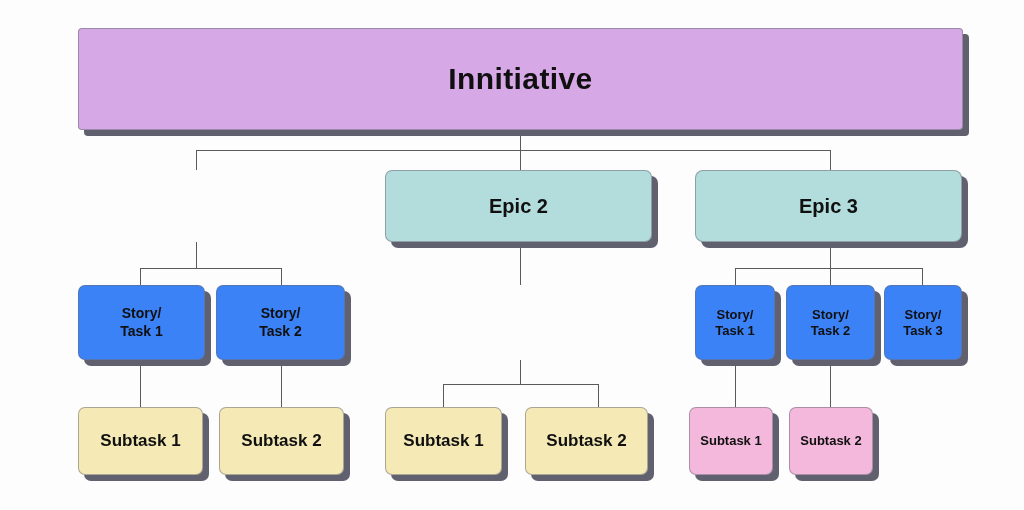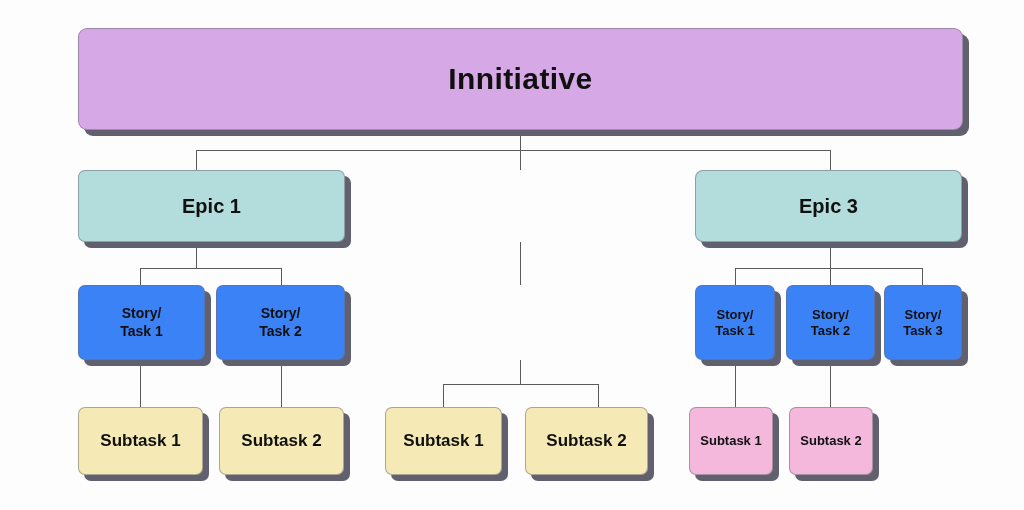--- a/index.html
+++ b/index.html
@@ -41,21 +41,21 @@
     line-height: 1.22;
     white-space: pre-line;
     box-shadow: 6px 6px 0 0 #60606e;
     border: 1px solid rgba(110,110,120,0.55);
     z-index: 2;
   }
 
   .node.initiative {
     background: #d6a8e6;
     font-size: 30px;
-    border-radius: 9px;
+    border-radius: 4px;
     letter-spacing: 0.4px;
   }
   .node.epic {
     background: #b3dcdc;
     font-size: 20px;
   }
   .node.story {
     background: #3b82f6;
   }
   .node.story.wide { font-size: 21px; }
@@ -100,21 +100,21 @@
   <div class="conn h" style="left:735px; top:268px; width:187px;"></div>
   <div class="conn v" style="left:735px; top:268px; height:17px;"></div>
   <div class="conn v" style="left:830px; top:268px; height:17px;"></div>
   <div class="conn v" style="left:922px; top:268px; height:17px;"></div>
 
   <div class="conn v" style="left:735px; top:360px; height:47px;"></div>
   <div class="conn v" style="left:830px; top:360px; height:47px;"></div>
 
   <div class="node initiative" style="left:78px; top:28px; width:885px; height:102px;">Innitiative</div>
 
-  <div class="node epic" style="left:78px; top:170px; width:267px; height:72px;">Epic 1</div>
+  <div class="node epic" style="left:385px; top:170px; width:267px; height:72px;">Epic 2</div>
   <div class="node epic" style="left:695px; top:170px; width:267px; height:72px;border-radius:8px;">Epic 3</div>
 
   <div class="node story narrow" style="left:78px; top:285px; width:127px; height:75px;">Story/
 Task 1</div>
   <div class="node story narrow" style="left:216px; top:285px; width:129px; height:75px;">Story/
 Task 2</div>
 
 
   <div class="node story small" style="left:695px; top:285px; width:80px; height:75px;">Story/
 Task 1</div>

